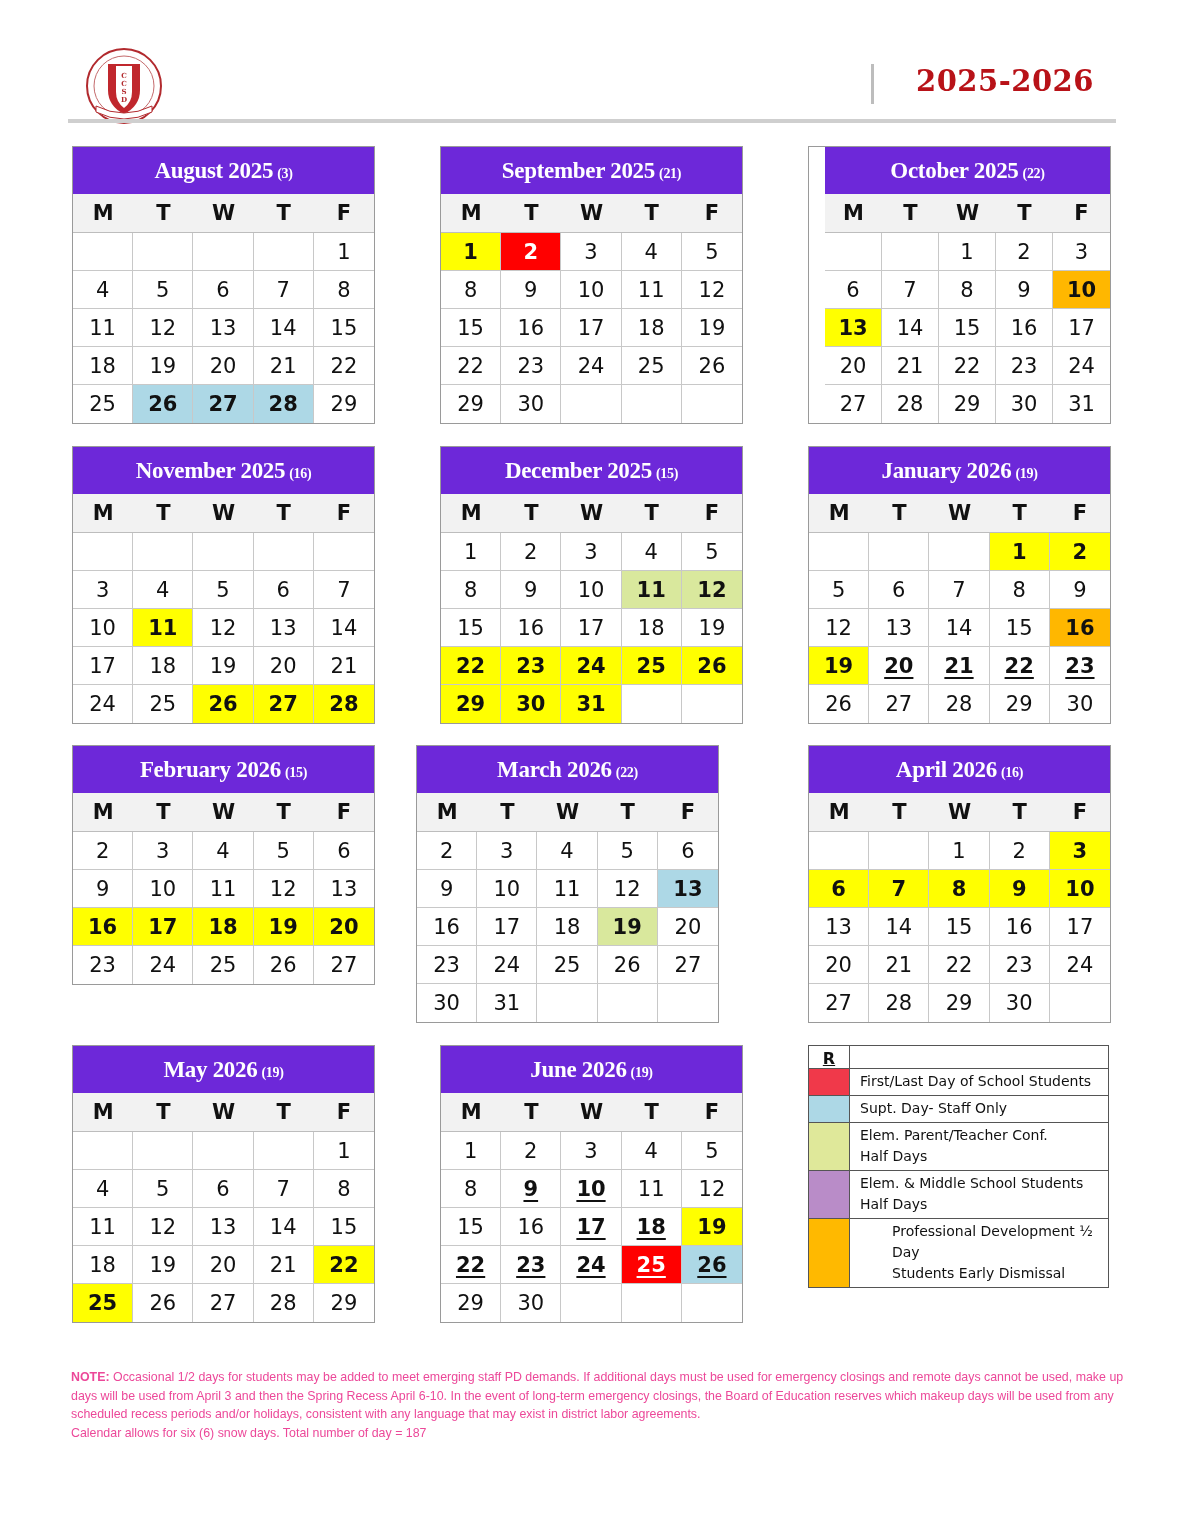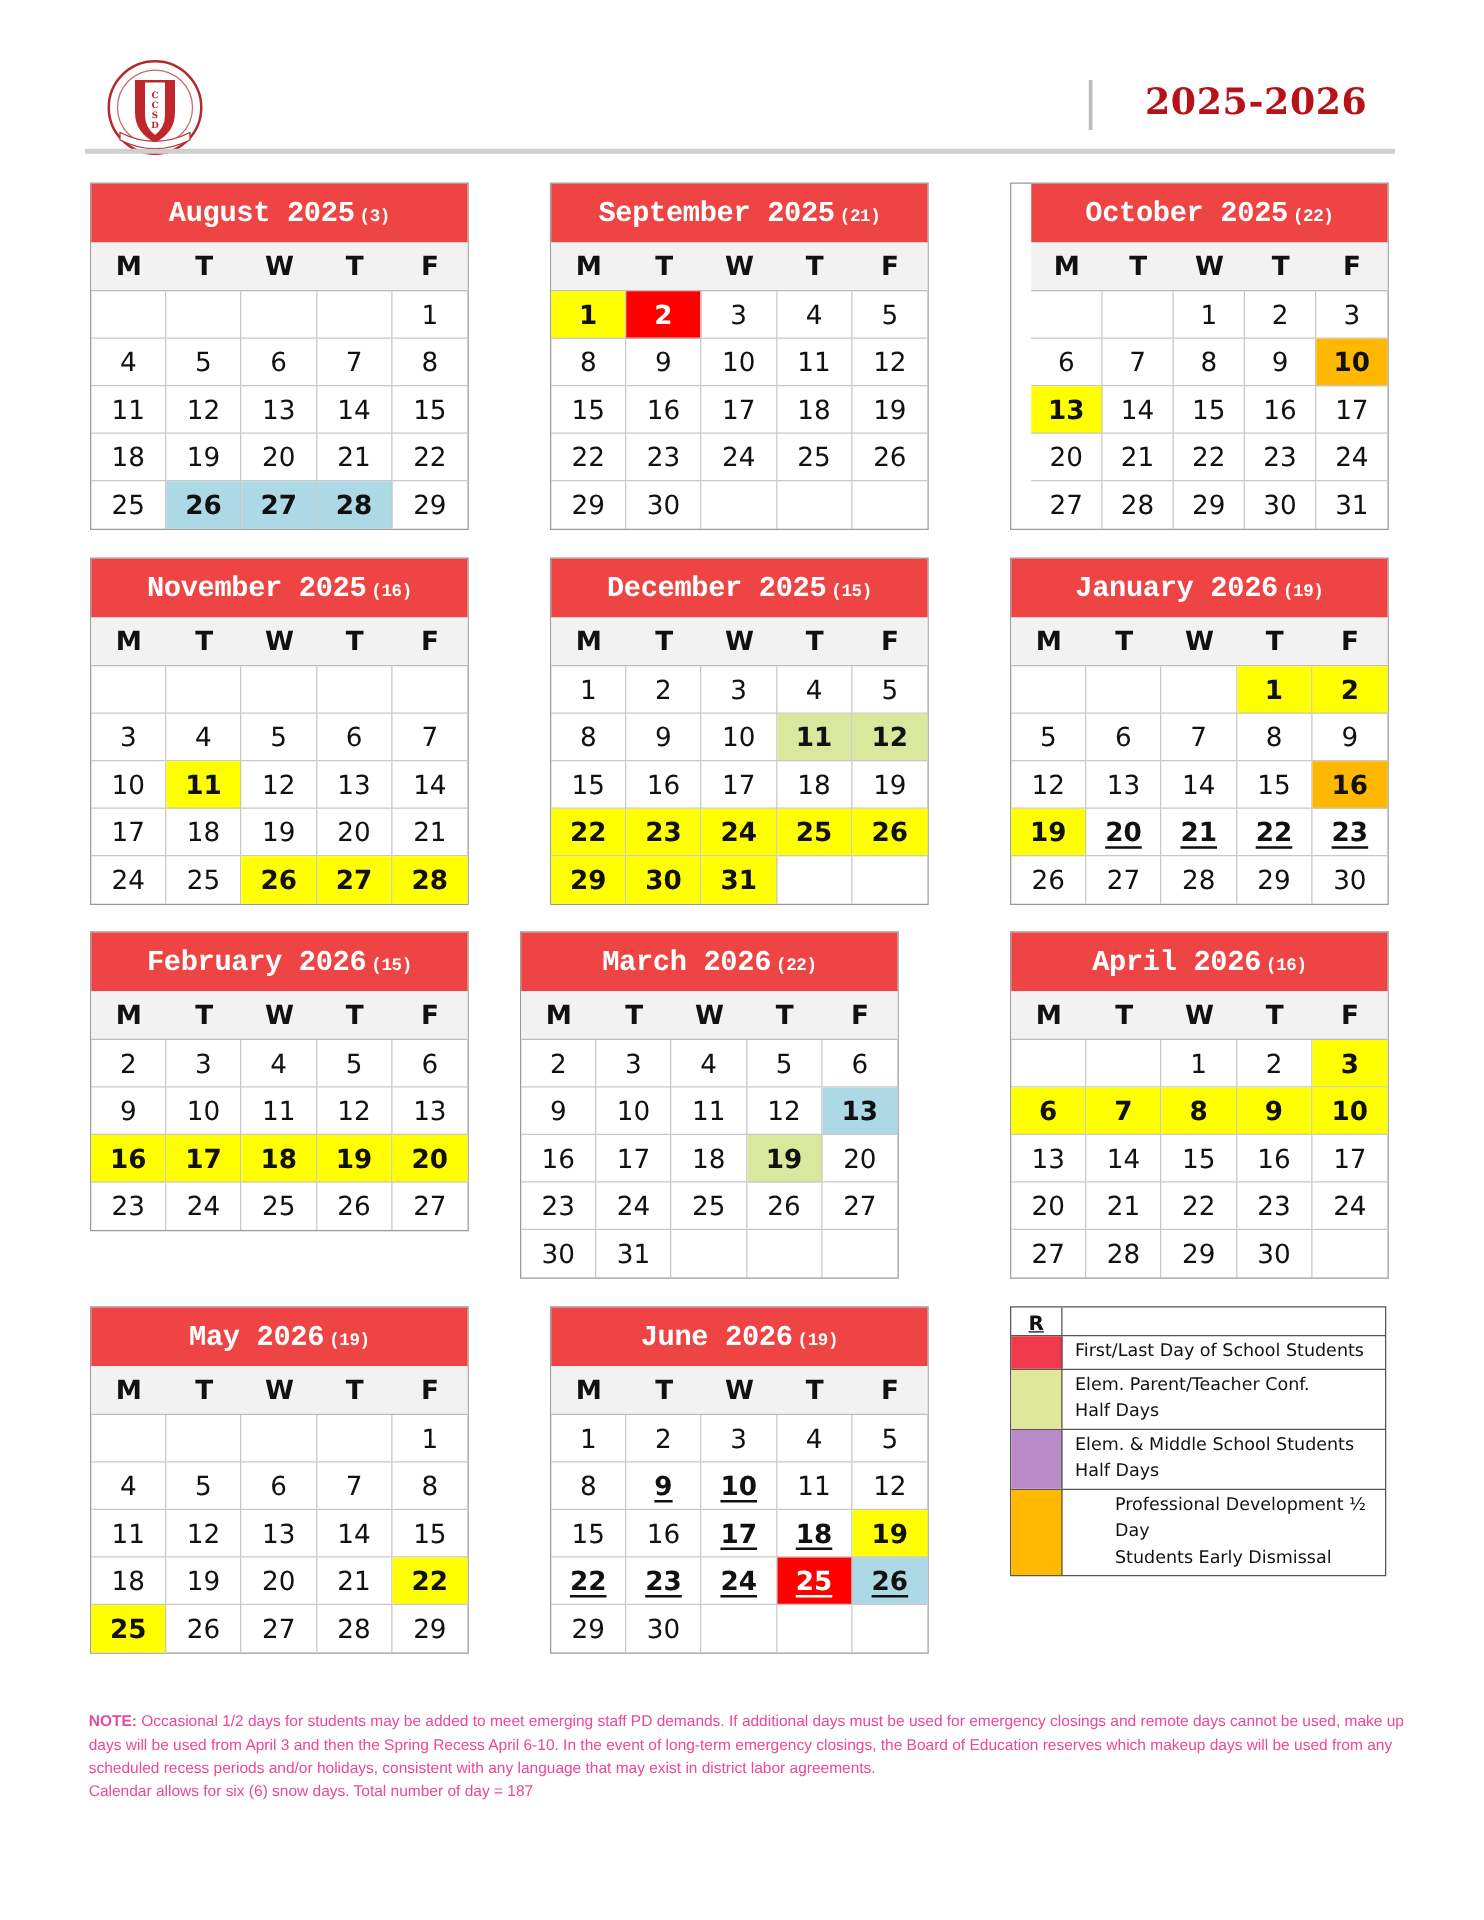--- a/index.html
+++ b/index.html
@@ -10,21 +10,21 @@
     .logo { position: absolute; left: 14px; top: 16px; width: 84px; height: 84px; }
     .title-wrap { position: absolute; left: 98px; top: 34px; white-space: nowrap; font-family: "DejaVu Serif", serif; font-weight: bold; color: #111; }
     .title-main { font-size: 25px; letter-spacing: -0.6px; }
     .title-sep { font-size: 25px; margin: 0 4px; }
     .title-sub { font-size: 19px; letter-spacing: -0.3px; }
     .vsep { position: absolute; left: 803px; top: 34px; width: 3px; height: 40px; background: #bdbdbd; }
     .year-range { position: absolute; left: 848px; top: 34px; font-family: "DejaVu Serif", serif; font-weight: bold; font-size: 29px; color: #b81218; letter-spacing: 0.5px; }
     .header-rule { position: absolute; left: 68px; top: 119px; width: 1048px; height: 4px; background: #cfcfcf; }
 
     .month { position: absolute; width: 303px; border: 1px solid #9a9a9a; background: #fff; }
-    .m-title { height: 47px; background: #ef4444; color: #fff; font-family: Liberation Mono, monospace; font-weight: bold; font-size: 23px; display: flex; align-items: center; justify-content: center; white-space: nowrap; letter-spacing: -0.3px; }
+    .m-title { height: 47px; background: #6d28d9; color: #fff; font-family: Liberation Serif, serif; font-weight: bold; font-size: 23px; display: flex; align-items: center; justify-content: center; white-space: nowrap; letter-spacing: -0.3px; }
     .m-count { font-size: 14px; margin-left: 4px; margin-top: 6px; }
     .dow-row { display: grid; grid-template-columns: repeat(5, 1fr); height: 39px; background: #f2f2f2; border-bottom: 1px solid #bdbdbd; }
     .dow { display: flex; align-items: center; justify-content: center; font-weight: bold; font-size: 21px; color: #111; }
     .grid { display: grid; grid-template-columns: repeat(5, 1fr); }
     .cell { height: 38px; display: flex; align-items: center; justify-content: center; font-size: 21px; color: #111; border-right: 1px solid #c8c8c8; border-bottom: 1px solid #c8c8c8; }
     .cell:nth-child(5n) { border-right: none; }
     .cell.last-row { border-bottom: none; }
     .cell.bold { font-weight: bold; }
     .cell.ul { text-decoration: underline; text-underline-offset: 4px; }
     .c-yellow { background: #ffff00; }
@@ -506,20 +506,26 @@
     <div class="lg-swatch lg-r">R</div>
   </div>
 
 <div class="lg-row">
       <div class="lg-swatch" style="background: rgb(240, 57, 74);"></div>
       <div class="lg-text">
         <div>First/Last Day of School Students</div>
       </div>
     </div>
     <div class="lg-row">
+      <div class="lg-swatch" style="background: rgb(173, 216, 230);"></div>
+      <div class="lg-text">
+        <div>Supt. Day- Staff Only</div>
+      </div>
+    </div>
+    <div class="lg-row">
       <div class="lg-swatch" style="background: rgb(223, 232, 154);"></div>
       <div class="lg-text">
         <div>Elem. Parent/Teacher Conf.</div>
         <div>Half Days</div>
       </div>
     </div>
     <div class="lg-row">
       <div class="lg-swatch" style="background: rgb(185, 140, 200);"></div>
       <div class="lg-text">
         <div>Elem. &amp; Middle School Students</div>

